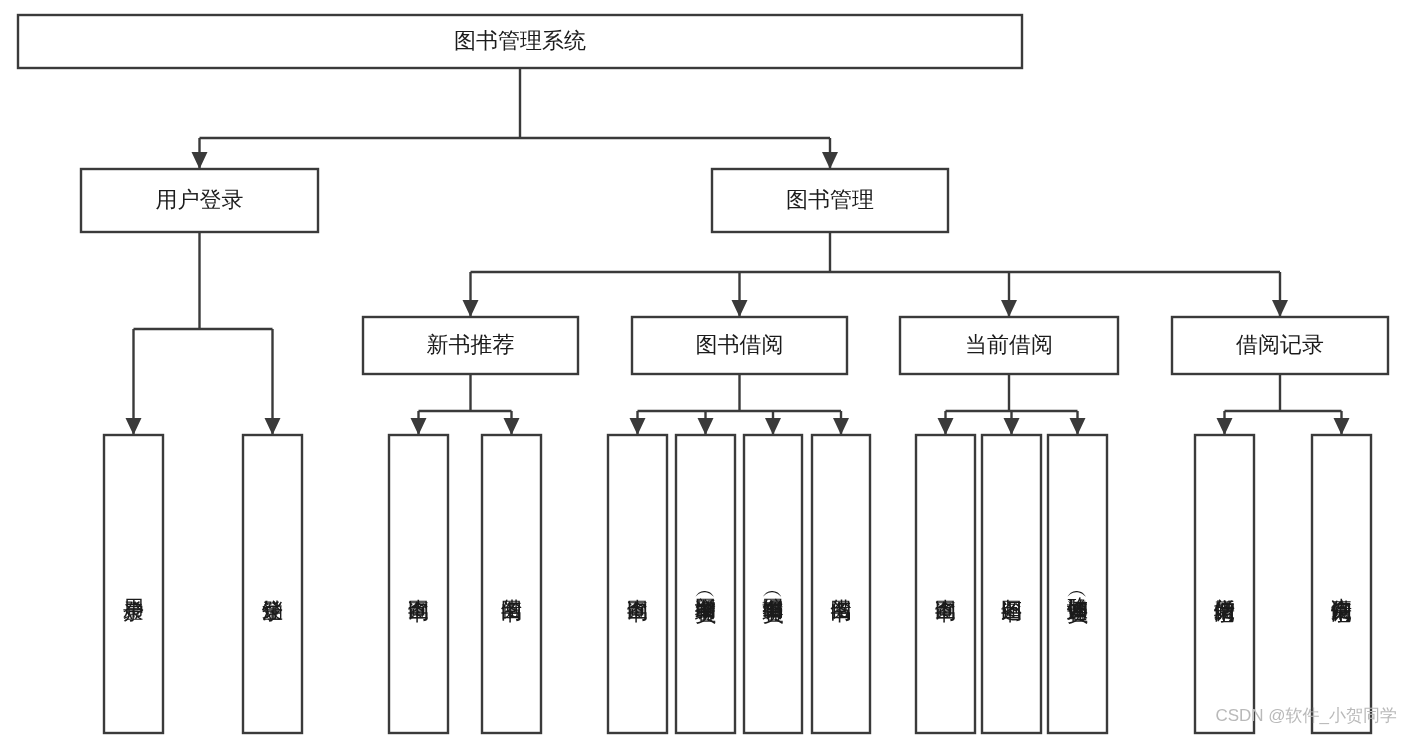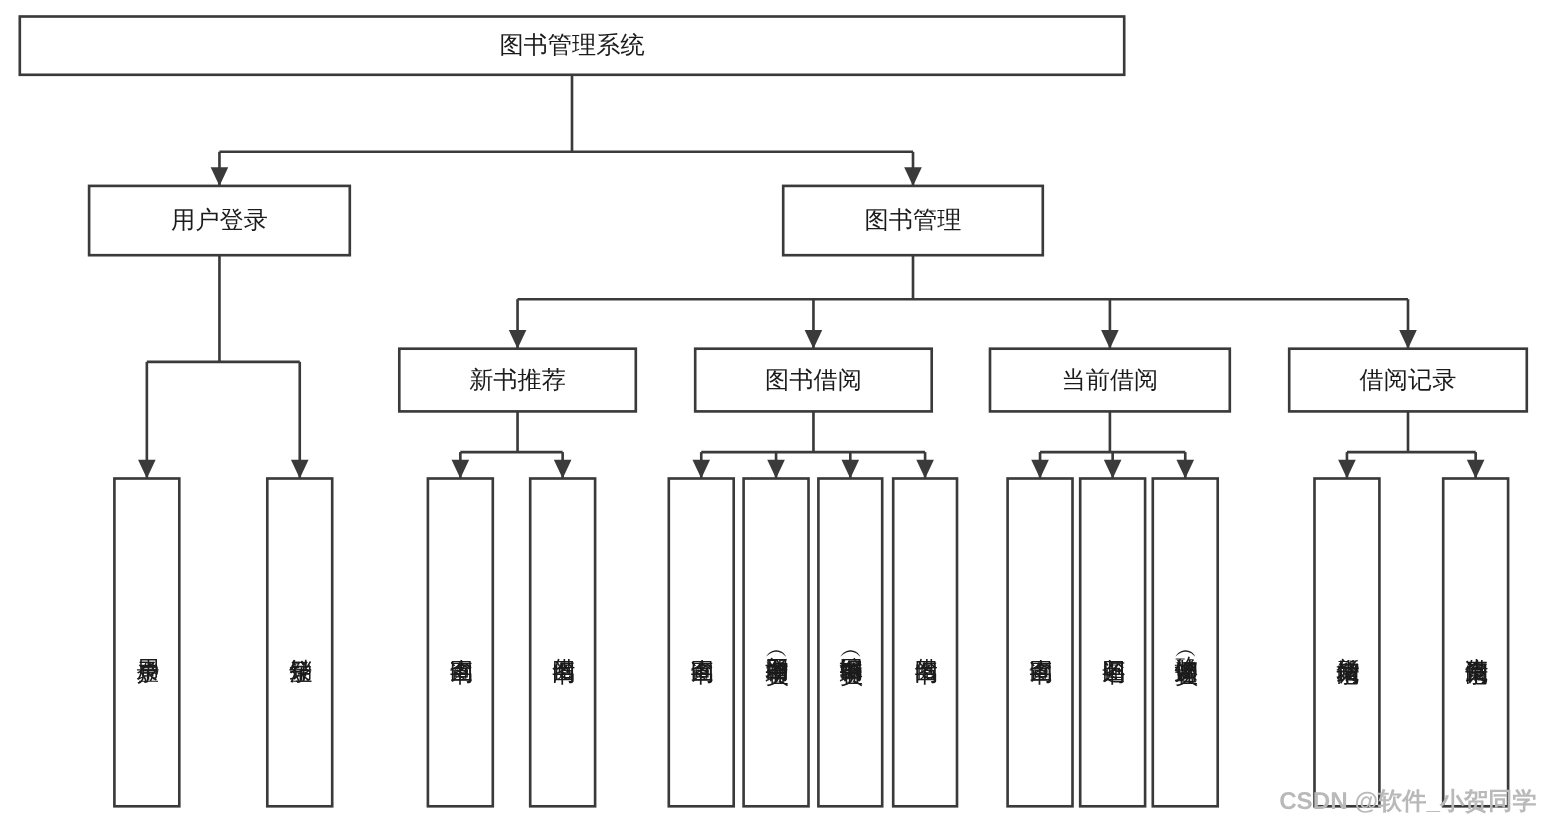--- a/index.html
+++ b/index.html
@@ -59,27 +59,26 @@
   }
   .vlabel-wrap {
     position: absolute;
     display: flex;
     align-items: center;
     justify-content: center;
   }
   .watermark {
     position: absolute;
     right: 8px;
-    bottom: 4px;
-    font-family: "Liberation Sans", sans-serif;
-    font-size: 22px;
+    bottom: 20px;
+    font-family: "Liberation Sans", sans-serif;
+    font-size: 17px;
     color: #b9b9b9;
     white-space: nowrap;
     user-select: none;
-    font-weight: bold;
   }
 </style>
 </head>
 <body>
 
 <div id="diagram-root">
   <svg id="diagram-svg" width="1405" height="747" viewBox="0 0 1405 747" xmlns="http://www.w3.org/2000/svg">
       <g>
         <line x1="520" y1="68" x2="520" y2="138" class="connector"></line>
         <line x1="199.5" y1="138" x2="830" y2="138" class="connector"></line>

